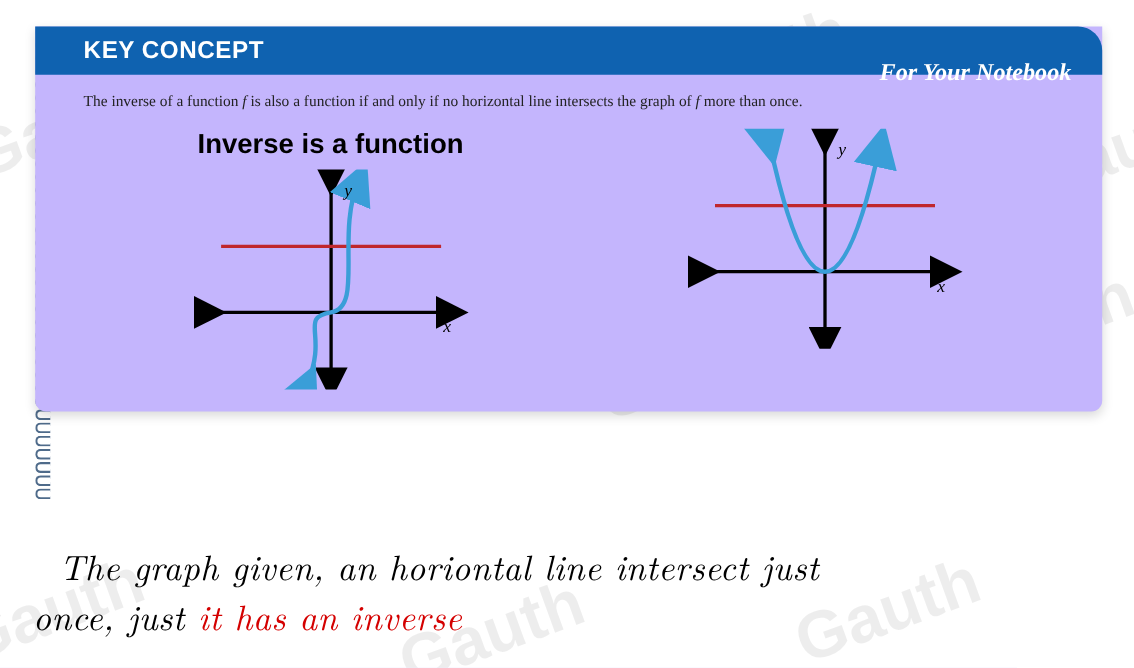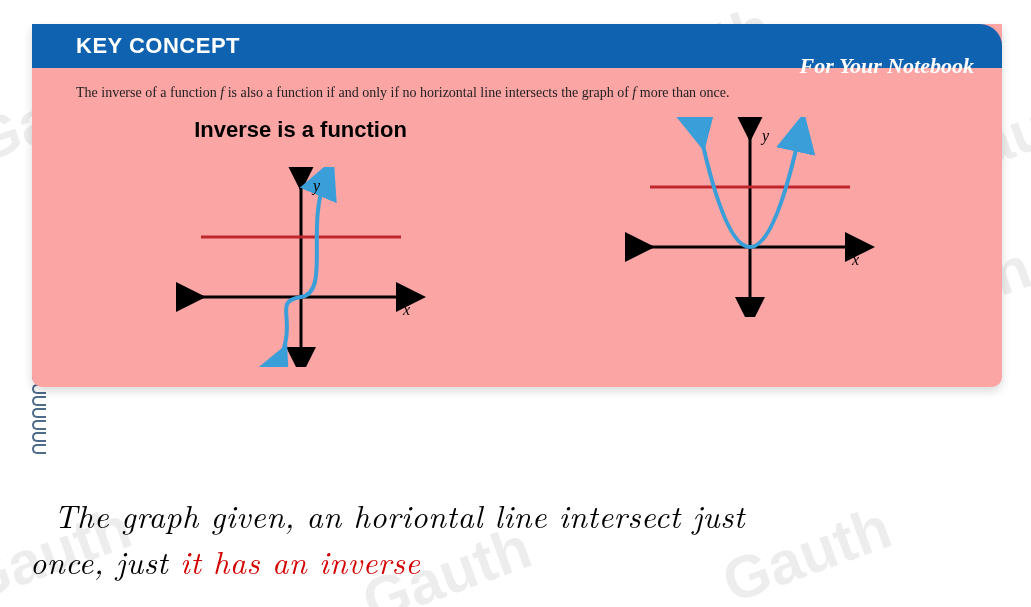--- a/index.html
+++ b/index.html
@@ -22,21 +22,21 @@
     transform: rotate(-20deg);
     pointer-events: none;
     user-select: none;
   }
 
   .card {
     position: absolute;
     left: 32px;
     top: 24px;
     width: 970px;
-    background: #fca5a5;
+    background: #c4b5fd;
     border-bottom-left-radius: 10px;
     border-bottom-right-radius: 10px;
     box-shadow: 0 4px 10px rgba(0,0,0,0.15);
   }
 
   .spiral {
     position: absolute;
     left: 32px;
     top: 24px;
     width: 24px;
@@ -113,23 +113,23 @@
     align-items: flex-start;
     margin-top: 4px;
   }
   .graph-block {
     width: 360px;
     text-align: center;
   }
   .graph-caption {
     font-family: Arial, Helvetica, sans-serif;
     font-weight: 700;
-    font-size: 22px;
+    font-size: 25px;
     color: #000;
-    margin-bottom: 24px;
+    margin-bottom: 8px;
   }
   svg.axes {
     display: block;
     margin: 0 auto;
   }
 
   .footer-text {
     position: absolute;
     left: 0;
     top: 492px;

